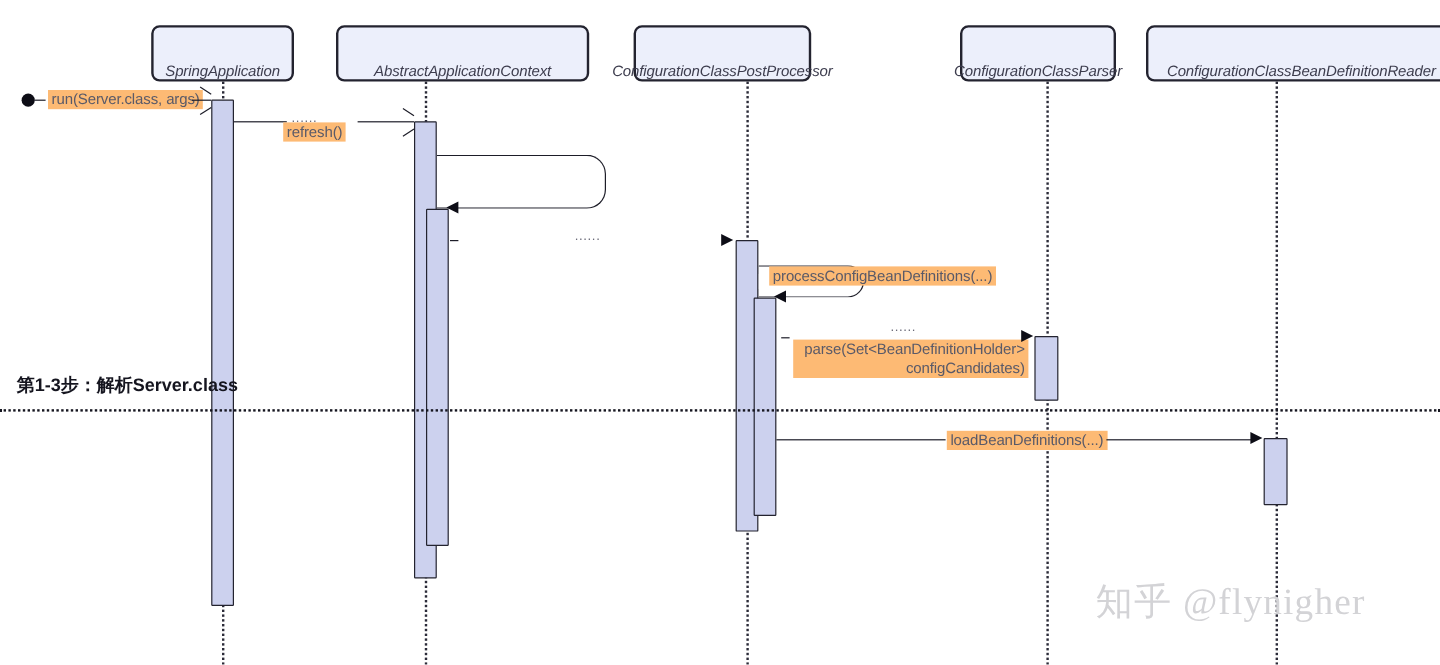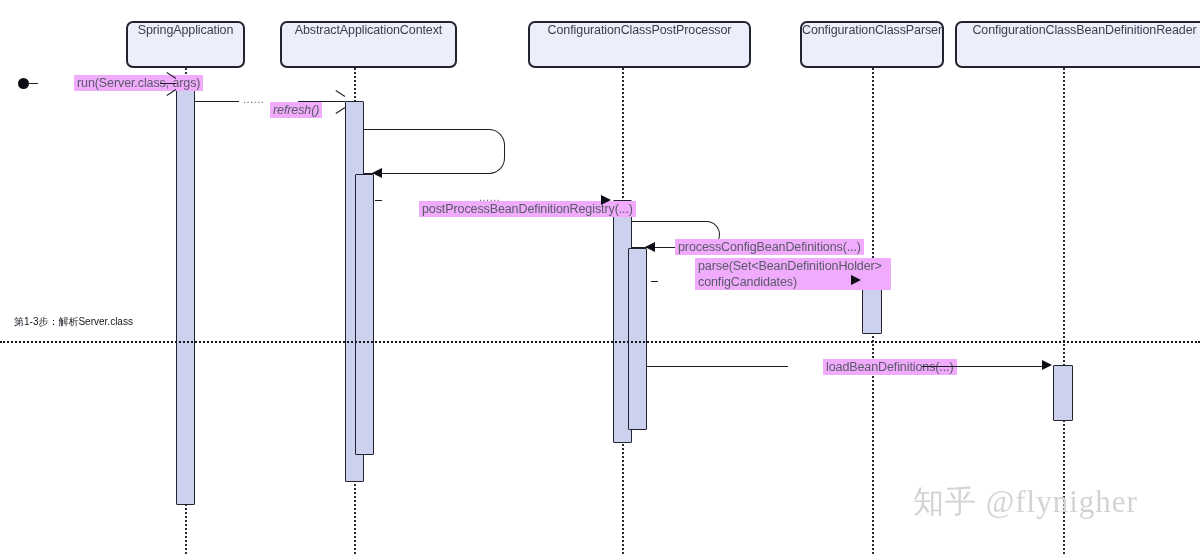--- a/index.html
+++ b/index.html
@@ -19,28 +19,29 @@
   }
 
   
   .participant {
     position: absolute;
     box-sizing: border-box;
     background: #eceffb;
     border: 2px solid #23232f;
     border-radius: 7px;
     display: flex;
-    align-items: flex-start;
+    align-items: flex-end;
     justify-content: center;
     color: #3d3d4e;
     font-size: 12.5px;
     letter-spacing: -0.1px;
     white-space: nowrap;
     height: 47px;
     top: 21px;
+    font-style: italic;
   }
 
   
   .lifeline {
     position: absolute;
     width: 0;
     border-left: 2px dotted #2b2b38;
   }
 
   
@@ -87,25 +88,24 @@
   .arrow-open:before { top: 0; transform: rotate(33deg); transform-origin: right center; }
   .arrow-open:after  { top: 11px; transform: rotate(-33deg); transform-origin: right center; }
 
   
   .msg-label {
     position: absolute;
     color: #5a5a68;
     font-size: 12.5px;
     letter-spacing: -0.1px;
     white-space: nowrap;
-    text-align: left;
+    text-align: right;
     line-height: 16px;
-    background: #f0abfc;
+    background: #fdba74;
     padding: 0 3px;
-    margin-left: 34px;
   }
   .msg-label.wrap { white-space: normal; }
 
   
   .ellipsis-mark {
     position: absolute;
     color: #6a6a78;
     font-size: 11px;
     letter-spacing: 0.5px;
     line-height: 8px;
@@ -142,22 +142,22 @@
     left: 0;
     width: 1200px;
     height: 0;
     border-top: 2.5px dotted #15151f;
   }
 
   
   .phase-note {
     position: absolute;
     color: #15151f;
-    font-size: 10px;
-    font-weight: normal;
+    font-size: 15px;
+    font-weight: bold;
     line-height: 19px;
     white-space: pre-line;
   }
 
   
   .watermark {
     position: absolute;
     color: #d3d3d6;
     font-size: 31px;
     letter-spacing: 1px;
@@ -172,27 +172,27 @@
 
   <div class="lifeline" style="left:185px; top:68px; height:486px;"></div>
   <div class="lifeline" style="left:354px; top:68px; height:486px;"></div>
   <div class="lifeline" style="left:622px; top:68px; height:486px;"></div>
   <div class="lifeline" style="left:872px; top:68px; height:486px;"></div>
   <div class="lifeline" style="left:1063px; top:68px; height:486px;"></div>
 
   <div class="participant" style="left:126px; width:119px;">
     <span>SpringApplication</span>
   </div>
-  <div class="participant" style="left:280px; width:177px;">
+  <div class="participant" style="left:280px; width:211px;">
     <span>AbstractApplicationContext</span>
   </div>
-  <div class="participant" style="left:528px; width:223px;">
+  <div class="participant" style="left:528px; width:148px;">
     <span>ConfigurationClassPostProcessor</span>
   </div>
-  <div class="participant" style="left:800px; width:144px;">
+  <div class="participant" style="left:800px; width:130px;">
     <span>ConfigurationClassParser</span>
   </div>
   <div class="participant" style="left:955px; width:259px;">
     <span>ConfigurationClassBeanDefinitionReader</span>
   </div>
 
   <div class="activation" style="left:176px; top:83px; width:19px; height:422px;"></div>
 
   <div class="activation" style="left:345px; top:101px; width:19px; height:381px;"></div>
 
@@ -207,39 +207,38 @@
   <div class="activation" style="left:1053px; top:365px; width:20px; height:56px;"></div>
 
   <div class="start-dot" style="left:18px; top:78px;"></div>
   <div class="msg-line" style="left:29px; top:83px; width:9px;"></div>
   <div class="msg-label" style="left:40px; top:75px;">run(Server.class, args)</div>
   <div class="msg-line" style="left:160px; top:83px; width:16px;"></div>
   <div class="arrow-open" style="left:165px; top:78px;"></div>
 
   <div class="msg-line" style="left:195px; top:101px; width:44px;"></div>
   <div class="ellipsis-mark" style="left:243px; top:95px;">......</div>
-  <div class="msg-label" style="left:236px; top:102px;font-style:italic;">refresh()</div>
+  <div class="msg-label" style="left:236px; top:102px;">refresh()</div>
   <div class="msg-line" style="left:298px; top:101px; width:47px;"></div>
   <div class="arrow-open" style="left:334px; top:96px;"></div>
 
   <div class="selfloop" style="left:364px; top:129px; width:141px; height:45px;"></div>
   <div class="arrowhead left" style="left:372px; top:168px;"></div>
 
   <div class="dash-mark" style="left:375px; top:200px;"></div>
   <div class="ellipsis-mark" style="left:479px; top:193px;">......</div>
-  <div class="msg-label" style="left:385px; top:201px;">postProcessBeanDefinitionRegistry(...)</div>
   <div class="arrowhead" style="left:601px; top:195px;"></div>
 
   <div class="selfloop" style="left:632px; top:221px; width:88px; height:27px;"></div>
   <div class="arrowhead left" style="left:645px; top:242px;"></div>
-  <div class="msg-label" style="left:641px; top:239px;">processConfigBeanDefinitions(...)</div>
+  <div class="msg-label" style="left:641px; top:222px;">processConfigBeanDefinitions(...)</div>
 
   <div class="dash-mark" style="left:651px; top:281px;"></div>
   <div class="ellipsis-mark" style="left:742px; top:269px;">......</div>
-  <div class="msg-label wrap" style="left:661px; top:258px; width:190px;">parse(Set&lt;BeanDefinitionHolder&gt;
+  <div class="msg-label wrap" style="left:661px; top:283px; width:190px;">parse(Set&lt;BeanDefinitionHolder&gt;
 configCandidates)</div>
   <div class="arrowhead" style="left:851px; top:275px;"></div>
 
   <div class="phase-sep" style="top:341px;"></div>
 
   <div class="msg-line" style="left:647px; top:366px; width:141px;"></div>
   <div class="msg-label" style="left:789px; top:359px;">loadBeanDefinitions(...)</div>
   <div class="msg-line" style="left:922px; top:366px; width:121px;"></div>
   <div class="arrowhead" style="left:1042px; top:360px;"></div>
 

